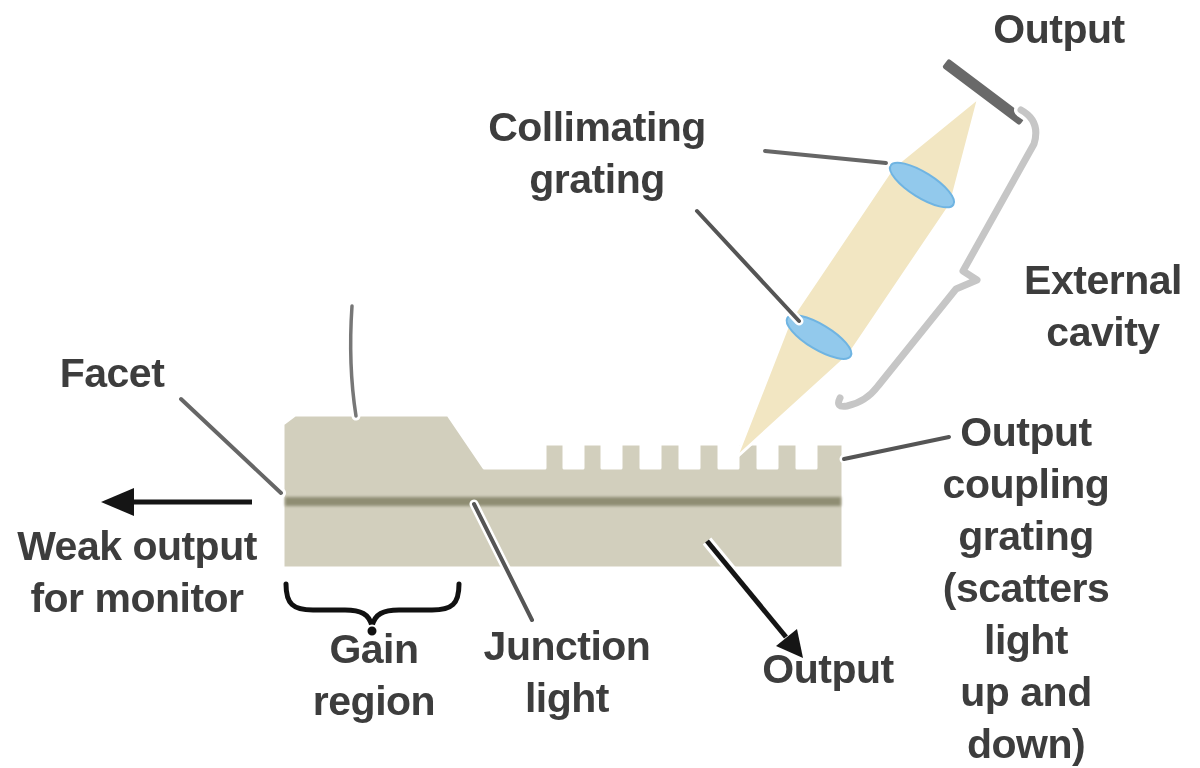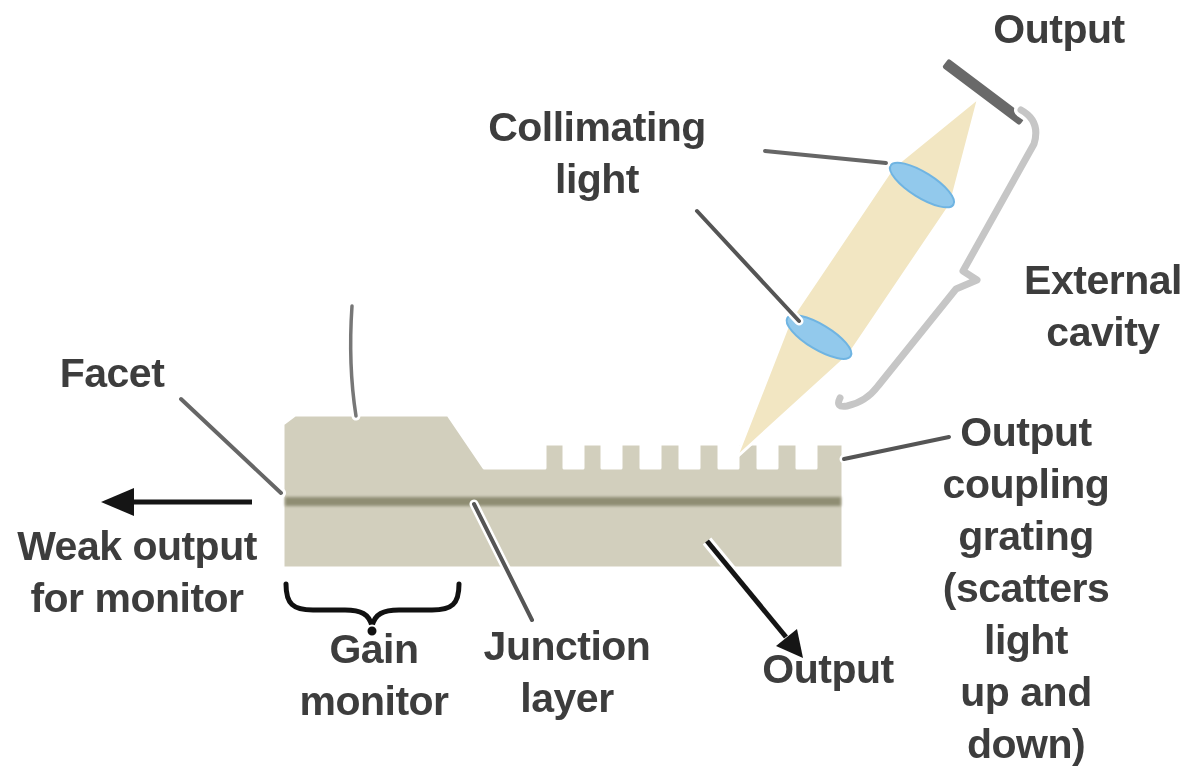--- a/index.html
+++ b/index.html
@@ -97,36 +97,36 @@
     <g fill="none" stroke-linecap="round">
       <path d="M286,584 C286,604 293,610 313,610 L345,610 C361,610 369,614 372,626 C375,614 383,610 399,610 L432,610 C452,610 459,604 459,584" stroke="#ffffff" stroke-width="12"></path>
       <path d="M286,584 C286,604 293,610 313,610 L345,610 C361,610 369,614 372,626 C375,614 383,610 399,610 L432,610 C452,610 459,604 459,584" stroke="#111111" stroke-width="5"></path>
       <circle cx="372" cy="631" r="5.5" fill="#111111" stroke="#ffffff" stroke-width="2"></circle>
     </g>
   </svg>
 
   <div class="label" style="left:1059px;top:3px;">Output</div>
 
   <div class="label" style="left:597px;top:101px;">Collimating
-light</div>
+grating</div>
 
   <div class="label" style="left:1063px;top:254px;margin-left:40px;">External
 cavity</div>
 
 
   <div class="label" style="left:137px;top:520px;">Weak output
 for monitor</div>
 
   <div class="label" style="left:112px;top:347px;">Facet</div>
 
   <div class="label" style="left:374px;top:623px;">Gain
-monitor</div>
+region</div>
 
   <div class="label" style="left:567px;top:620px;">Junction
-layer</div>
+light</div>
 
   <div class="label" style="left:828px;top:643px;">Output</div>
 
   <div class="label" style="left:1026px;top:406px;">Output
 coupling grating
 (scatters light
 up and down)</div>
 
 </div>
 

